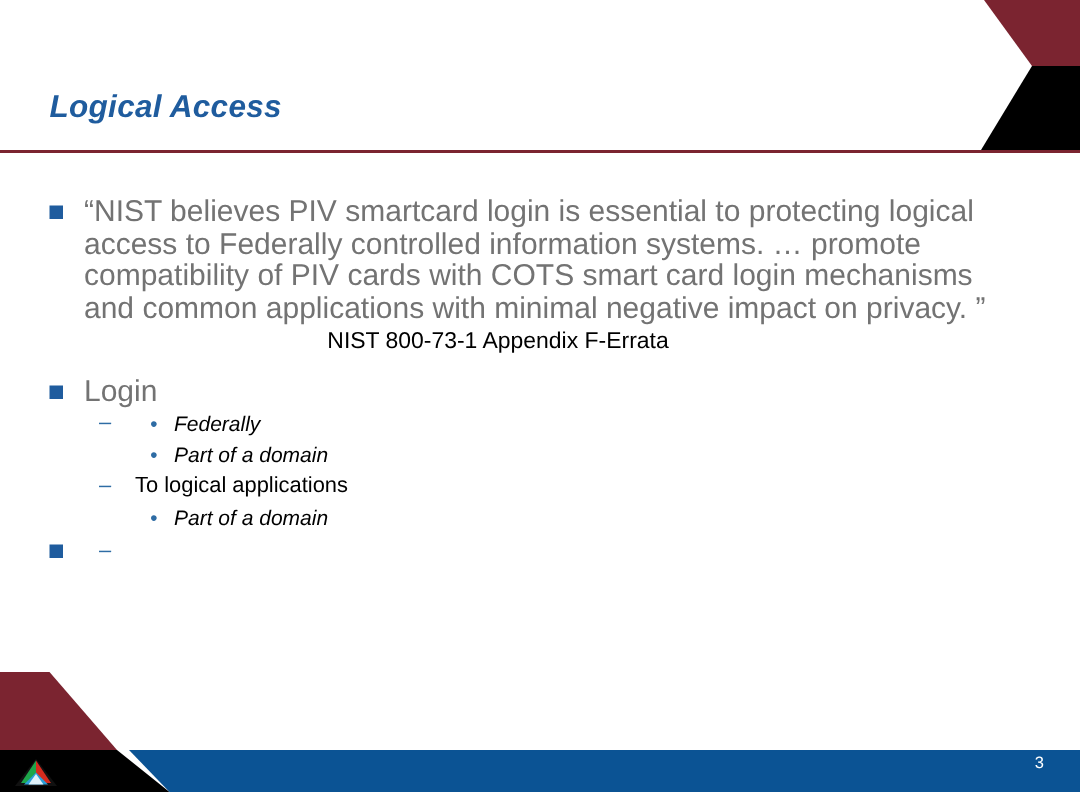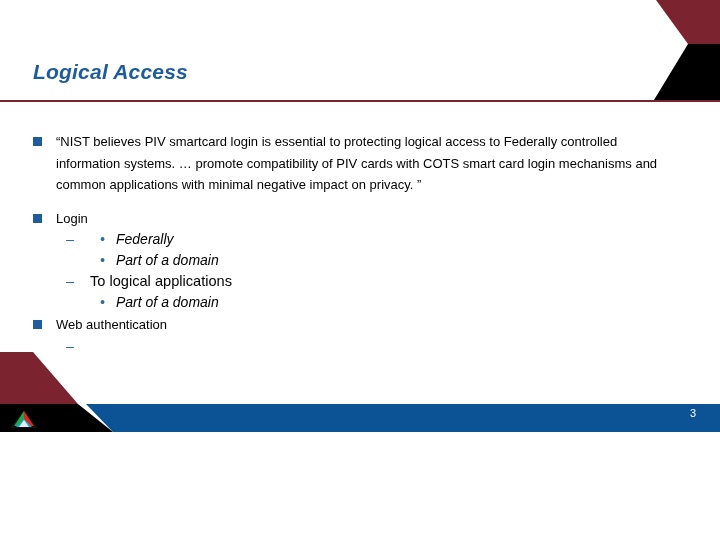--- a/index.html
+++ b/index.html
@@ -6,21 +6,21 @@
     margin: 0;
     padding: 0;
     background: #ffffff;
   }
   body {
     font-family: "Liberation Sans", sans-serif;
   }
   #slide {
     position: relative;
     width: 720px;
-    height: 432px;
+    height: 528px;
     background: #ffffff;
     overflow: hidden;
   }
 
   
   .corner-red {
     position: absolute;
     top: 0;
     left: 0;
     width: 720px;
@@ -53,22 +53,22 @@
   .body {
     position: absolute;
     left: 28px;
     top: 131px;
     width: 640px;
   }
 
   .lvl1 {
     position: relative;
     padding-left: 28px;
-    font-size: 13px;
-    color: #000000;
+    font-size: 20px;
+    color: #737373;
     line-height: 21.5px;
     margin: 0 0 0 0;
   }
   .lvl1 .sq {
     position: absolute;
     left: 5px;
     top: 6px;
     width: 9px;
     height: 9px;
     background: #1F5C9E;
@@ -152,20 +152,23 @@
   <div class="title">Logical Access</div>
   <div class="title-rule"></div>
 
   <div class="body">
 
     <div class="lvl1 sp-quote">
       <span class="sq"></span>
       <span>“NIST believes PIV smartcard login is essential to protecting logical access to Federally controlled information systems. … promote compatibility of PIV cards with COTS smart card login mechanisms and common applications with minimal negative impact on privacy. ”</span>
     </div>
 
+    <div class="citation">
+      <span>NIST 800-73-1 Appendix F-Errata</span>
+    </div>
 
     <div class="lvl1 sp-login">
       <span class="sq"></span>
       <span>Login</span>
     </div>
 
     <div class="lvl2">
       <span class="dash">–</span>
     </div>
 
@@ -184,21 +187,20 @@
       <span>To logical applications</span>
     </div>
 
     <div class="lvl3">
       <span class="dot">•</span>
       <span>Part of a domain</span>
     </div>
 
     <div class="lvl1 sp-web">
       <span class="sq"></span>
-      <span>Web authentication</span>
     </div>
 
     <div class="lvl2">
       <span class="dash">–</span>
     </div>
 
   </div>
 
   <svg class="footer-art" viewBox="0 0 720 80" preserveAspectRatio="none">
 

